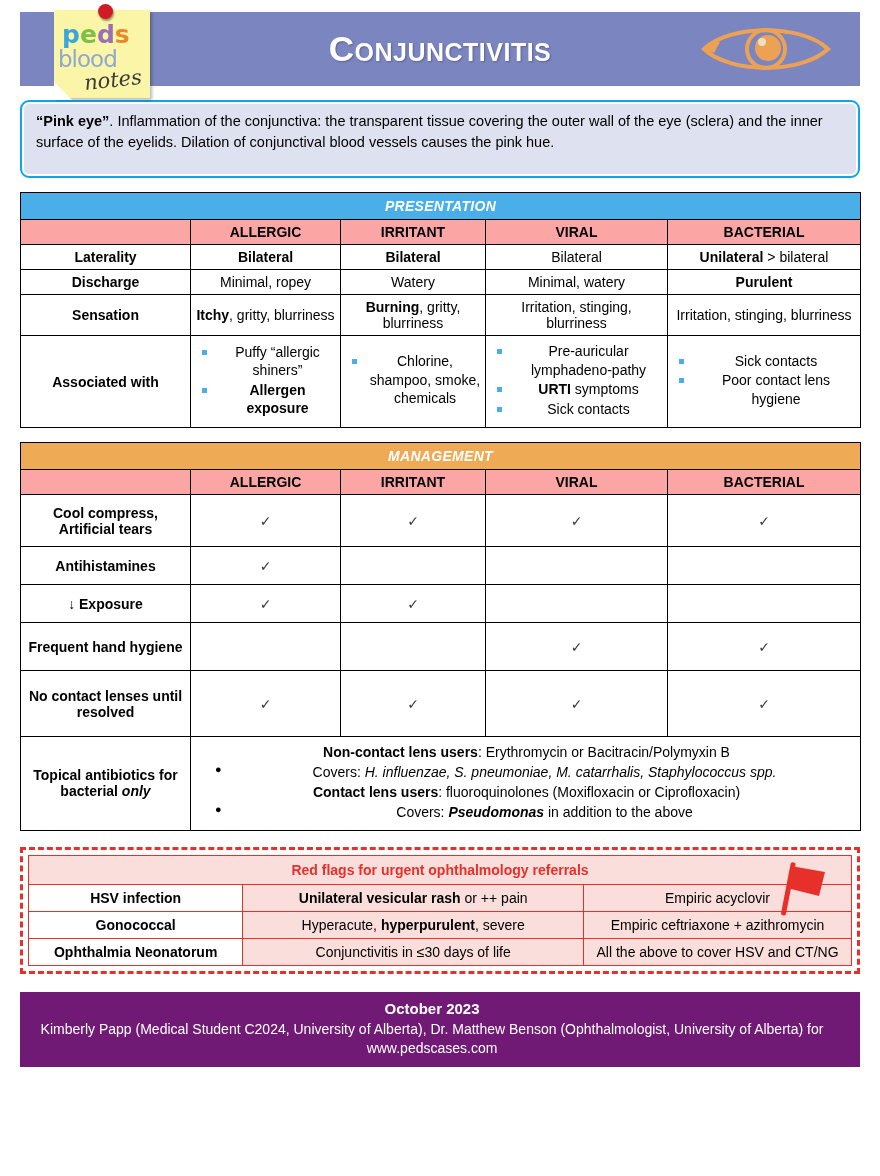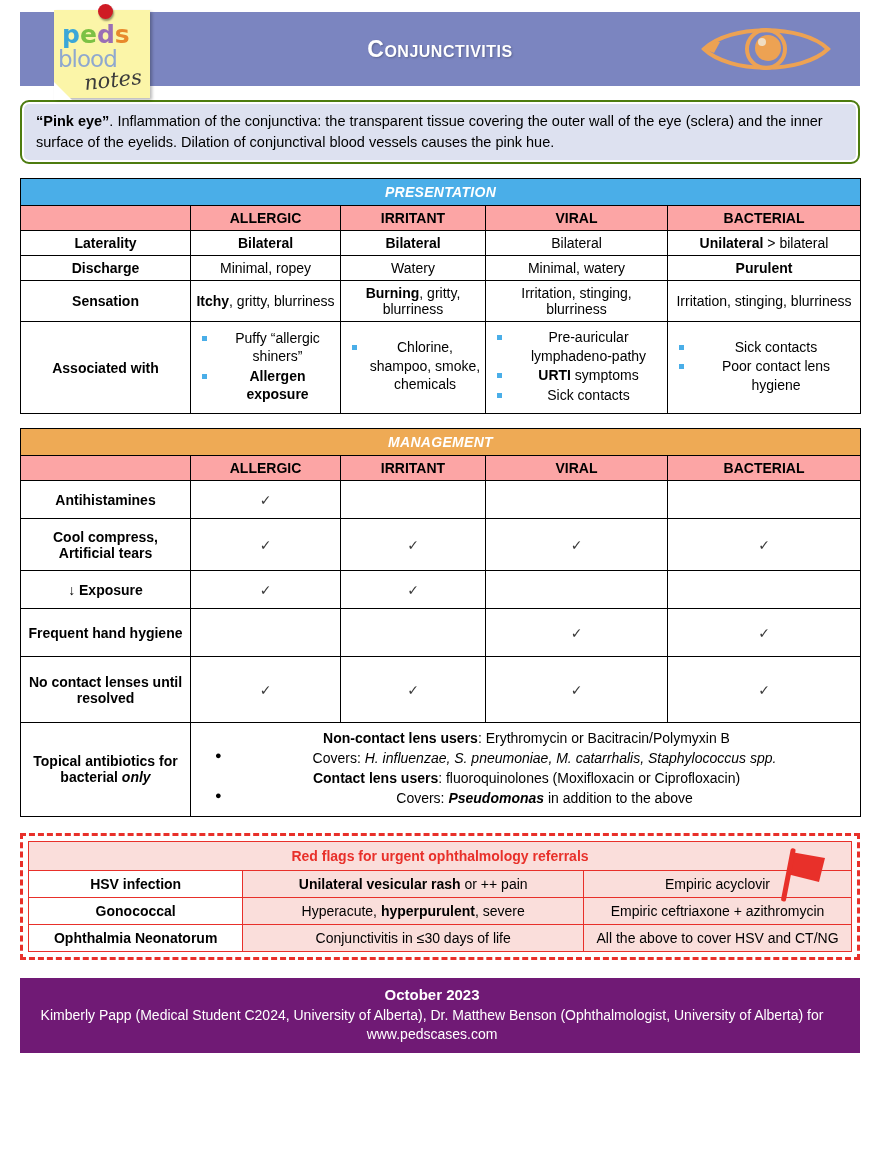--- a/index.html
+++ b/index.html
@@ -26,21 +26,21 @@
     position: relative;
     margin: 12px 20px 0 20px;
     height: 74px;
     background: #7b85c0;
     display: flex;
     align-items: center;
     justify-content: center;
   }
   .header-title {
     color: #ffffff;
-    font-size: 23px;
+    font-size: 35px;
     font-weight: bold;
     font-variant: small-caps;
     letter-spacing: 0.5px;
     text-shadow: 1px 1px 2px rgba(0,0,0,0.25);
     text-align: right;
   }
   .logo {
     position: absolute;
     left: 28px;
     top: -10px;
@@ -111,24 +111,24 @@
   .eye-icon {
     position: absolute;
     right: 28px;
     top: 10px;
   }
 
   
   .intro {
     margin: 14px 20px 0 20px;
     background: #dde1f0;
-    border: 2px solid #4d7c0f;
+    border: 2px solid #0ea5e9;
     border-radius: 9px;
     box-shadow: 0 0 0 2px #ffffff inset;
-    padding: 9px 14px 10px 14px;
+    padding: 9px 14px 24px 14px;
     font-size: 14.5px;
     line-height: 1.42;
   }
 
   
   .tbl {
     margin: 14px 20px 0 20px;
     border-collapse: collapse;
     width: 840px;
     table-layout: fixed;
@@ -385,33 +385,33 @@
       <td class="band band-orange" colspan="5">MANAGEMENT</td>
     </tr>
     <tr class="subhead">
       <td></td>
       <td>ALLERGIC</td>
       <td>IRRITANT</td>
       <td>VIRAL</td>
       <td>BACTERIAL</td>
     </tr>
 
+    <tr style="height:52px">
+      <td class="rowhead">Cool compress, Artificial tears</td>
+      <td class="chk">✓</td>
+      <td class="chk">✓</td>
+      <td class="chk">✓</td>
+      <td class="chk">✓</td>
+    </tr>
     <tr style="height:38px">
       <td class="rowhead">Antihistamines</td>
       <td class="chk">✓</td>
       <td class="chk"></td>
       <td class="chk"></td>
       <td class="chk"></td>
-    </tr>
-    <tr style="height:52px">
-      <td class="rowhead">Cool compress, Artificial tears</td>
-      <td class="chk">✓</td>
-      <td class="chk">✓</td>
-      <td class="chk">✓</td>
-      <td class="chk">✓</td>
     </tr>
     <tr style="height:38px">
       <td class="rowhead">↓  Exposure</td>
       <td class="chk">✓</td>
       <td class="chk">✓</td>
       <td class="chk"></td>
       <td class="chk"></td>
     </tr>
     <tr style="height:48px">
       <td class="rowhead">Frequent hand hygiene</td>

